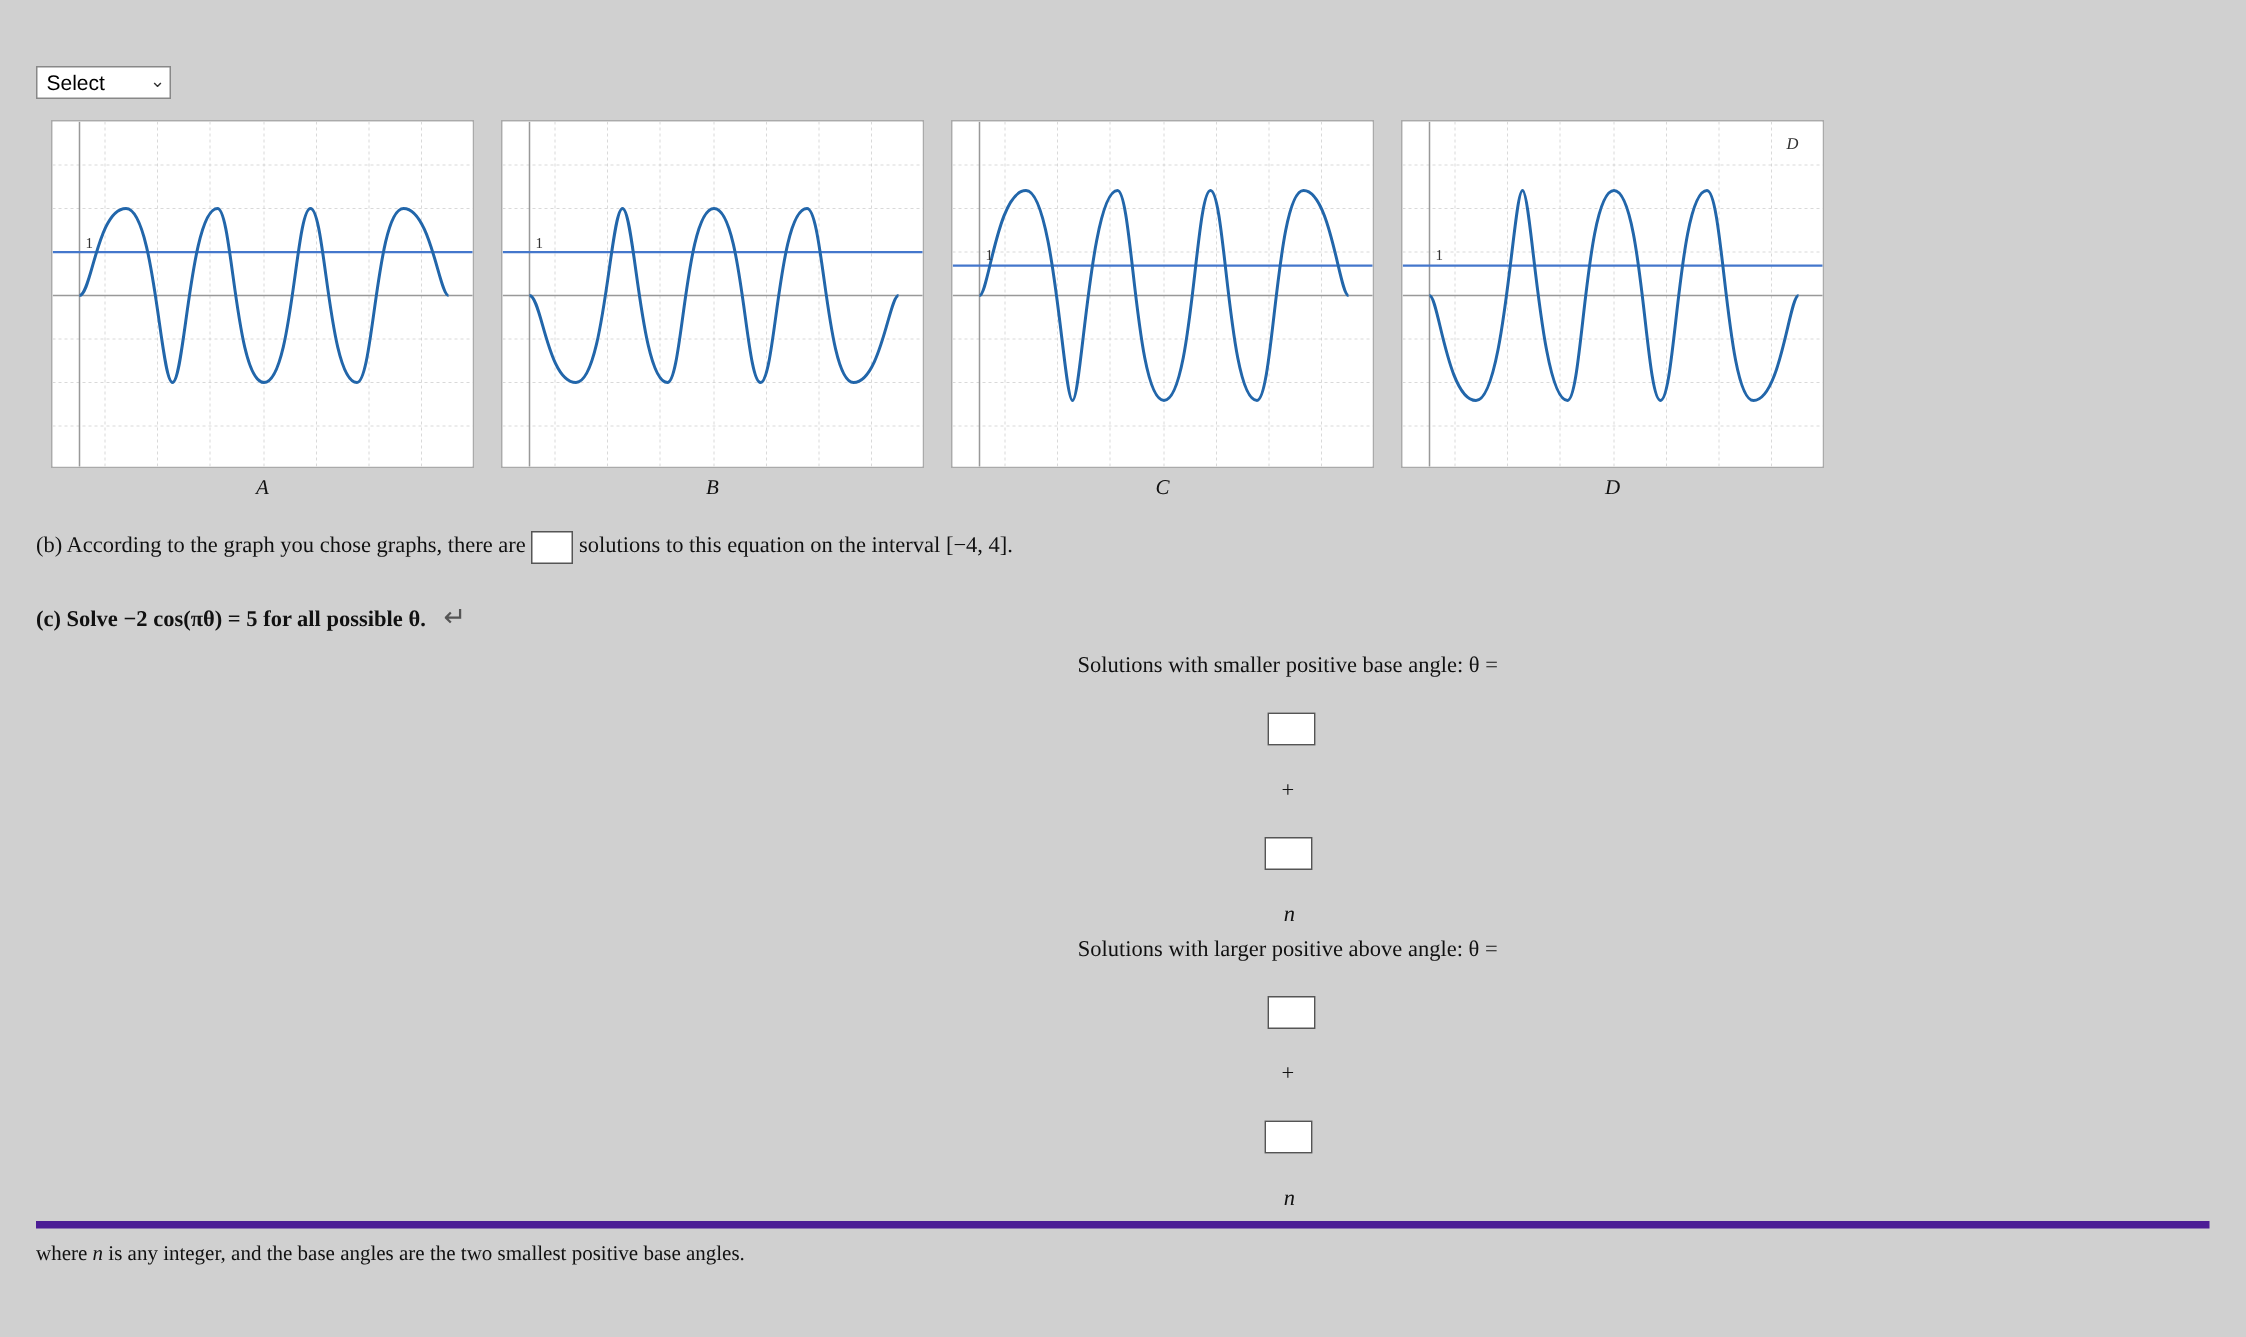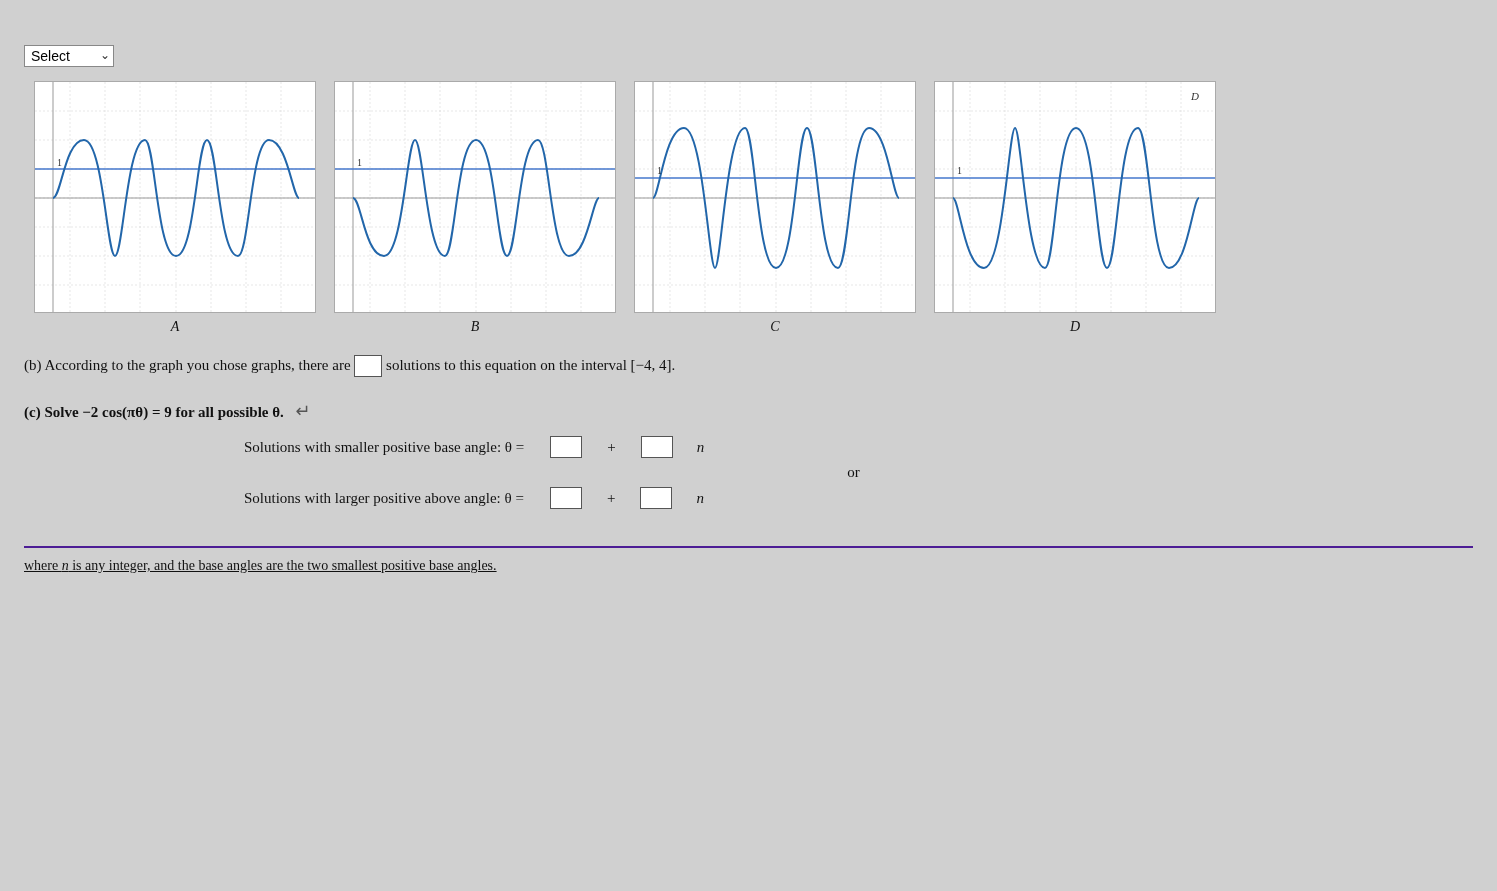--- a/index.html
+++ b/index.html
@@ -84,32 +84,32 @@
     }
     .solutions-block {
       margin-left: 220px;
       font-size: 15px;
     }
     .solution-line {
       display: flex;
       align-items: center;
       gap: 22px;
       margin-bottom: 6px;
+      flex-direction: column;
     }
     .or-line {
       text-align: center;
       margin-bottom: 6px;
       margin-left: -10px;
     }
     .footer-note {
       font-size: 14px;
-      margin-top: 37px;
-      border-top: 2px solid #4c1d95;
+      margin-top: 6px;
+      border-top: 5px solid #4c1d95;
       padding-top: 10px;
-      text-decoration: underline;
     }
     
     svg.graph-svg {
       display: block;
     }
   </style>
 </head>
 <body>
 
 <div class="question-text">
@@ -298,35 +298,32 @@
 
 </div>
 
 <div class="part-b">
   <span>(b) According to the graph you chose graphs, there are</span>
   <input type="text" class="inline-input" value="" style="width: 28px; height: 22px; border: 1px solid rgb(85, 85, 85); text-align: center;">
   <span>solutions to this equation on the interval [−4, 4].</span>
 </div>
 
 <div class="part-c-title">
-  <strong><span>(c) Solve −2 cos(πθ) = 9 for all possible θ.</span></strong>
+  <strong><span>(c) Solve −2 cos(πθ) = 5 for all possible θ.</span></strong>
   <span style="margin-left:8px; font-size:18px; color:#555;">↵</span>
 </div>
 
 <div class="solutions-block">
   <div class="solution-line">
     <span>Solutions with smaller positive base angle: θ =</span>
     <input type="text" class="inline-input" style="width: 32px; height: 22px; border: 1px solid rgb(85, 85, 85); text-align: center; margin-left: 4px;">
     <span style="margin: 0 3px;">+</span>
     <input type="text" class="inline-input" style="width: 32px; height: 22px; border: 1px solid rgb(85, 85, 85); text-align: center;">
     <span style="font-style:italic; margin-left:2px;">n</span>
   </div>
-  <div class="or-line">
-    <span>or</span>
-  </div>
   <div class="solution-line">
     <span>Solutions with larger positive above angle: θ =</span>
     <input type="text" class="inline-input" style="width: 32px; height: 22px; border: 1px solid rgb(85, 85, 85); text-align: center; margin-left: 4px;">
     <span style="margin: 0 3px;">+</span>
     <input type="text" class="inline-input" style="width: 32px; height: 22px; border: 1px solid rgb(85, 85, 85); text-align: center;">
     <span style="font-style:italic; margin-left:2px;">n</span>
   </div>
 </div>
 
 <div class="footer-note">

